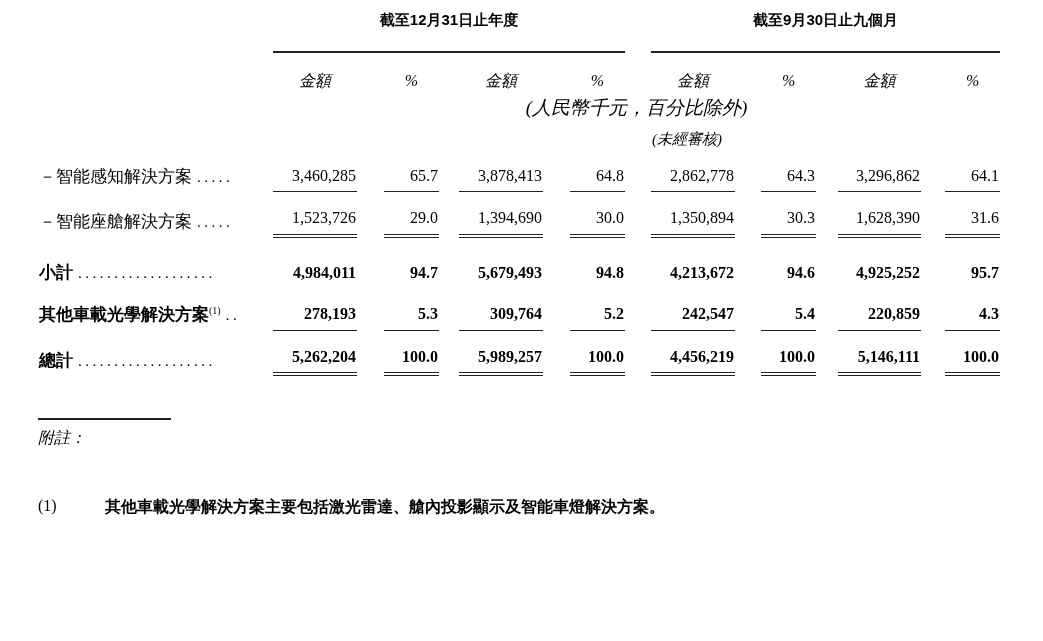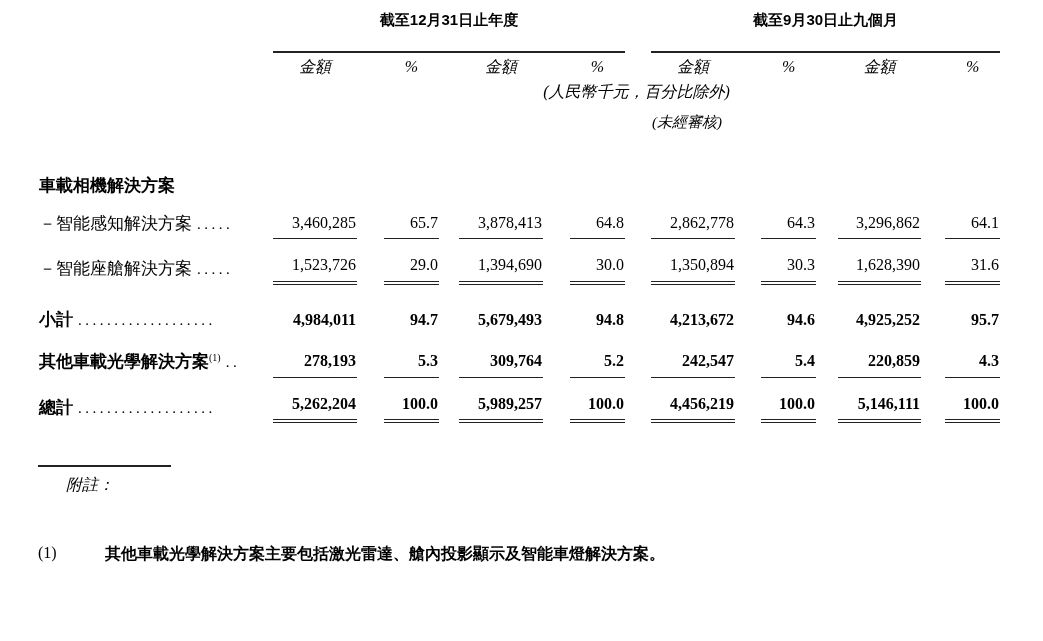--- a/index.html
+++ b/index.html
@@ -21,22 +21,22 @@
   .gh{
     text-align:center;font-weight:700;font-size:15px;
     font-family:"Liberation Sans","DejaVu Sans",sans-serif;
     border-bottom:2px solid #222;padding-bottom:23px;
   }
   .yh{
     text-align:center;font-weight:700;font-size:15px;
     font-family:"Liberation Sans","DejaVu Sans",sans-serif;
     border-bottom:2px solid #222;padding-top:11px;padding-bottom:7px;
   }
-  .ch{text-align:center;font-style:italic;font-size:16px;padding-top:5px;}
-  .note{font-style:italic;font-size:16px;text-align:center;padding-top:5px;}
+  .ch{text-align:center;font-style:italic;font-size:16px;padding-top:19px;}
+  .note{font-style:italic;font-size:19px;text-align:center;padding-top:5px;}
   .note2{font-style:italic;font-size:15px;text-align:left;padding-top:12px;}
 
   .section td{
     font-family:"Liberation Sans","DejaVu Sans",sans-serif;
     font-weight:700;font-size:17px;padding-top:44px;
   }
 
   .num{text-align:right;white-space:nowrap;}
   .u{border-bottom:1.5px solid #222;}
   .uu{border-bottom:4px double #222;}
@@ -49,21 +49,21 @@
     font-family:"Liberation Sans","DejaVu Sans",sans-serif;
     font-weight:700;font-size:17px;
   }
   .bold-num{font-weight:700;}
   .dots{letter-spacing:3.5px;font-weight:400;font-size:15px;
     font-family:"Liberation Serif","DejaVu Serif",serif;padding-left:5px;}
   sup.fn{font-size:10px;vertical-align:super;line-height:0;}
 
   .footer{margin-top:42px;}
   .footer-rule{width:133px;border-top:2px solid #222;}
-  .footer-heading{font-style:italic;font-size:16px;margin-top:8px;margin-left:28px;}
+  .footer-heading{font-style:italic;font-size:16px;margin-top:8px;}
   .footnote{display:flex;margin-top:48px;font-size:16px;}
   .fn-marker{width:67px;flex:0 0 67px;}
   .fn-text{flex:1;font-weight:bold;}
 </style>
 </head>
 <body>
 
 <div class="page">
 
   <table class="fin">
@@ -117,23 +117,20 @@
     <tr>
       <td></td>
       <td class="note" colspan="15">(人民幣千元，百分比除外)</td>
     </tr>
 
     <tr>
       <td colspan="9"></td>
       <td class="note2" colspan="7">(未經審核)</td>
     </tr>
 
-    <tr class="section">
-      <td colspan="16">車載相機解決方案</td>
-    </tr>
 
     <tr class="drow">
       <td class="lbl plain-lbl"><span>－智能感知解決方案</span><sup class="fn"></sup><span class="dots">.....</span></td>
       <td class="num u">3,460,285</td>
           <td></td>
       <td class="num u">65.7</td>
           <td></td>
       <td class="num u">3,878,413</td>
           <td></td>
       <td class="num u">64.8</td>

